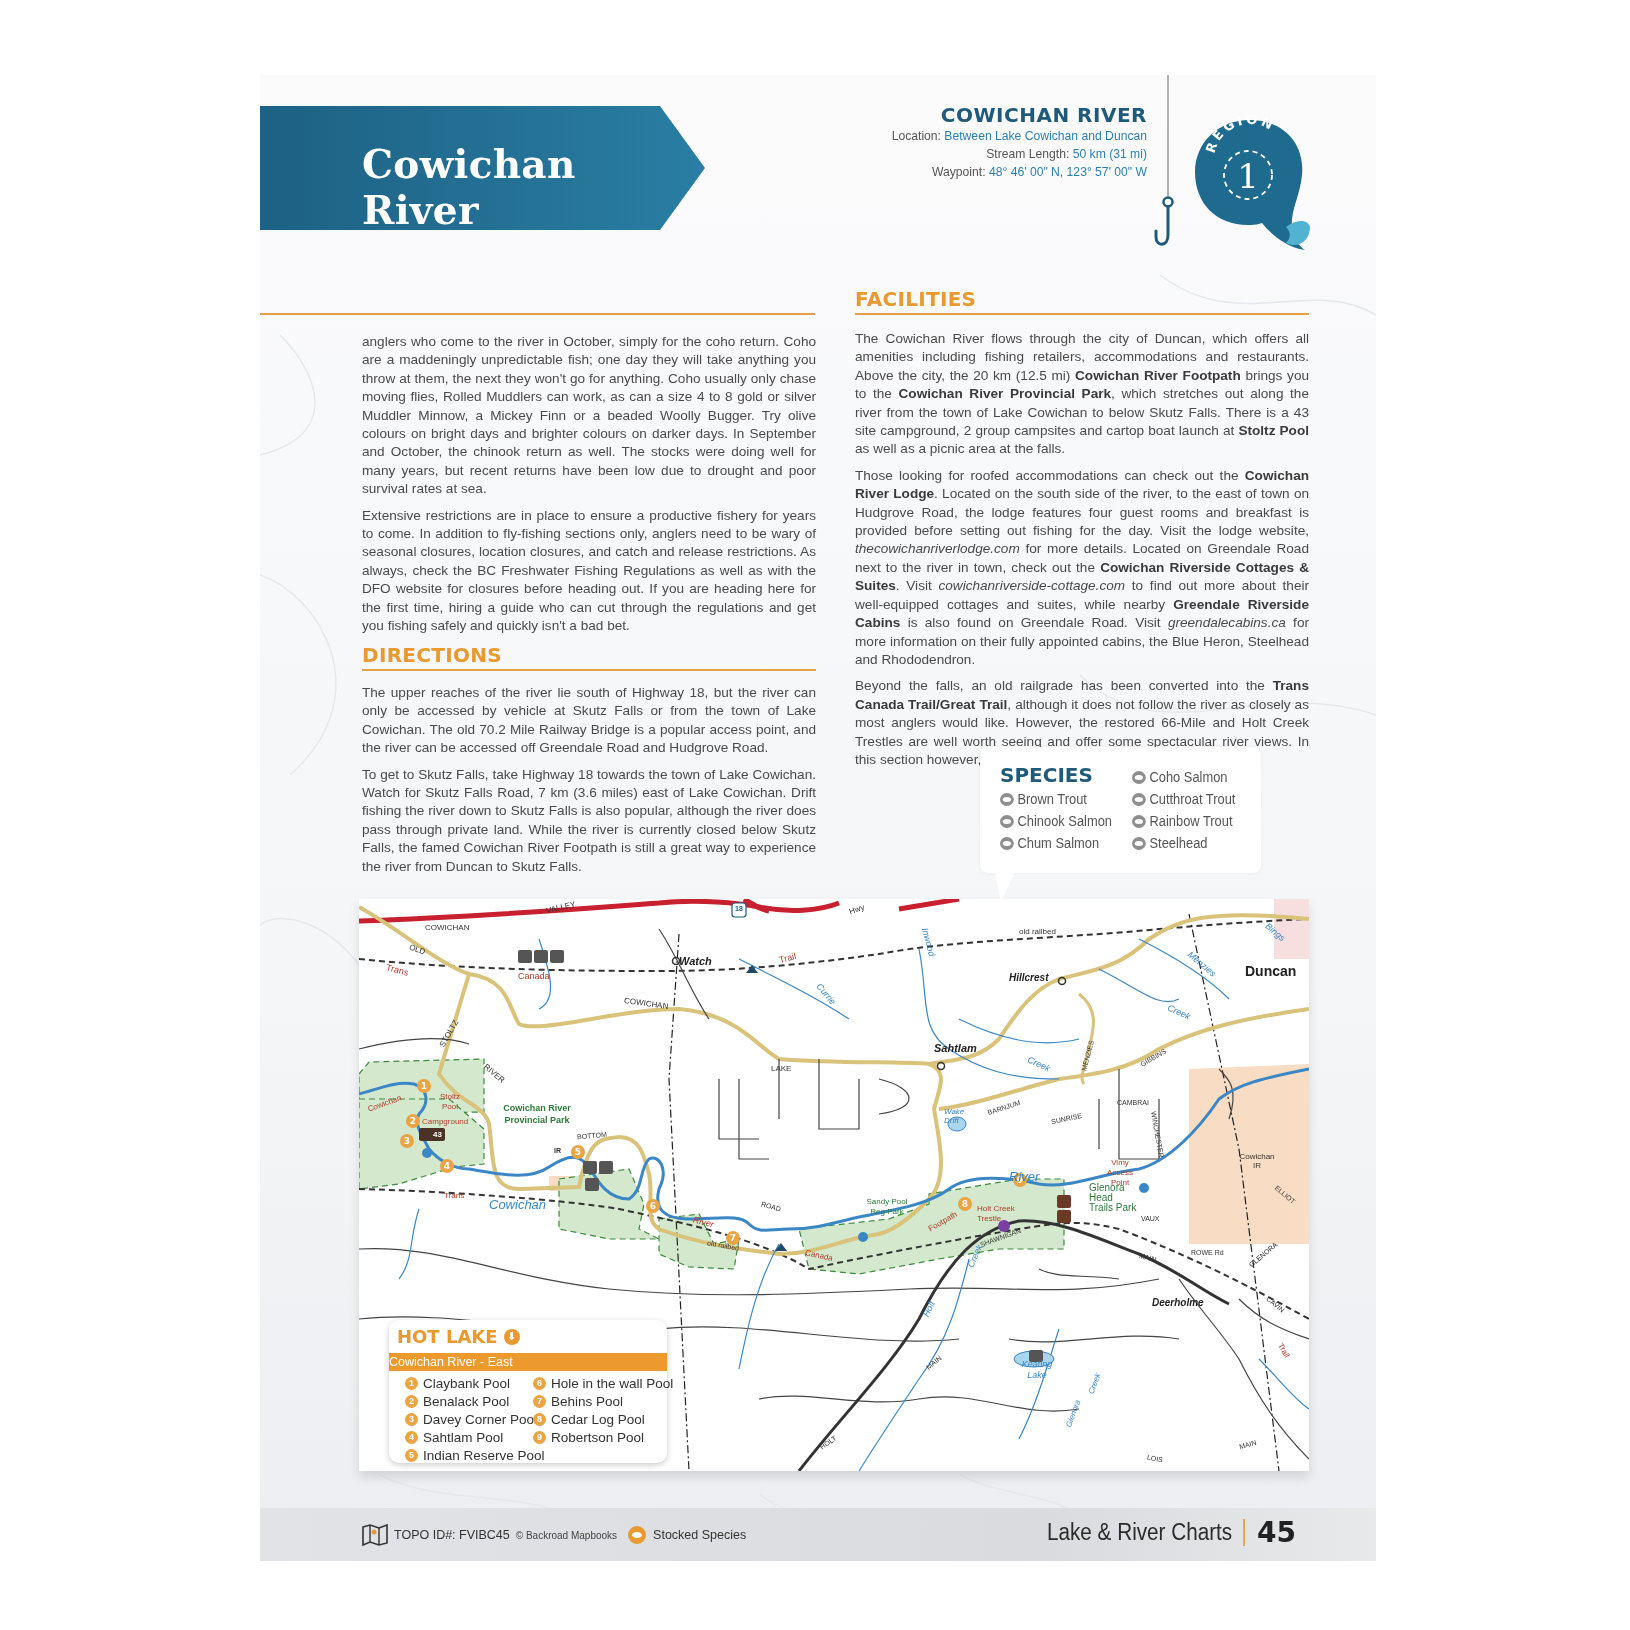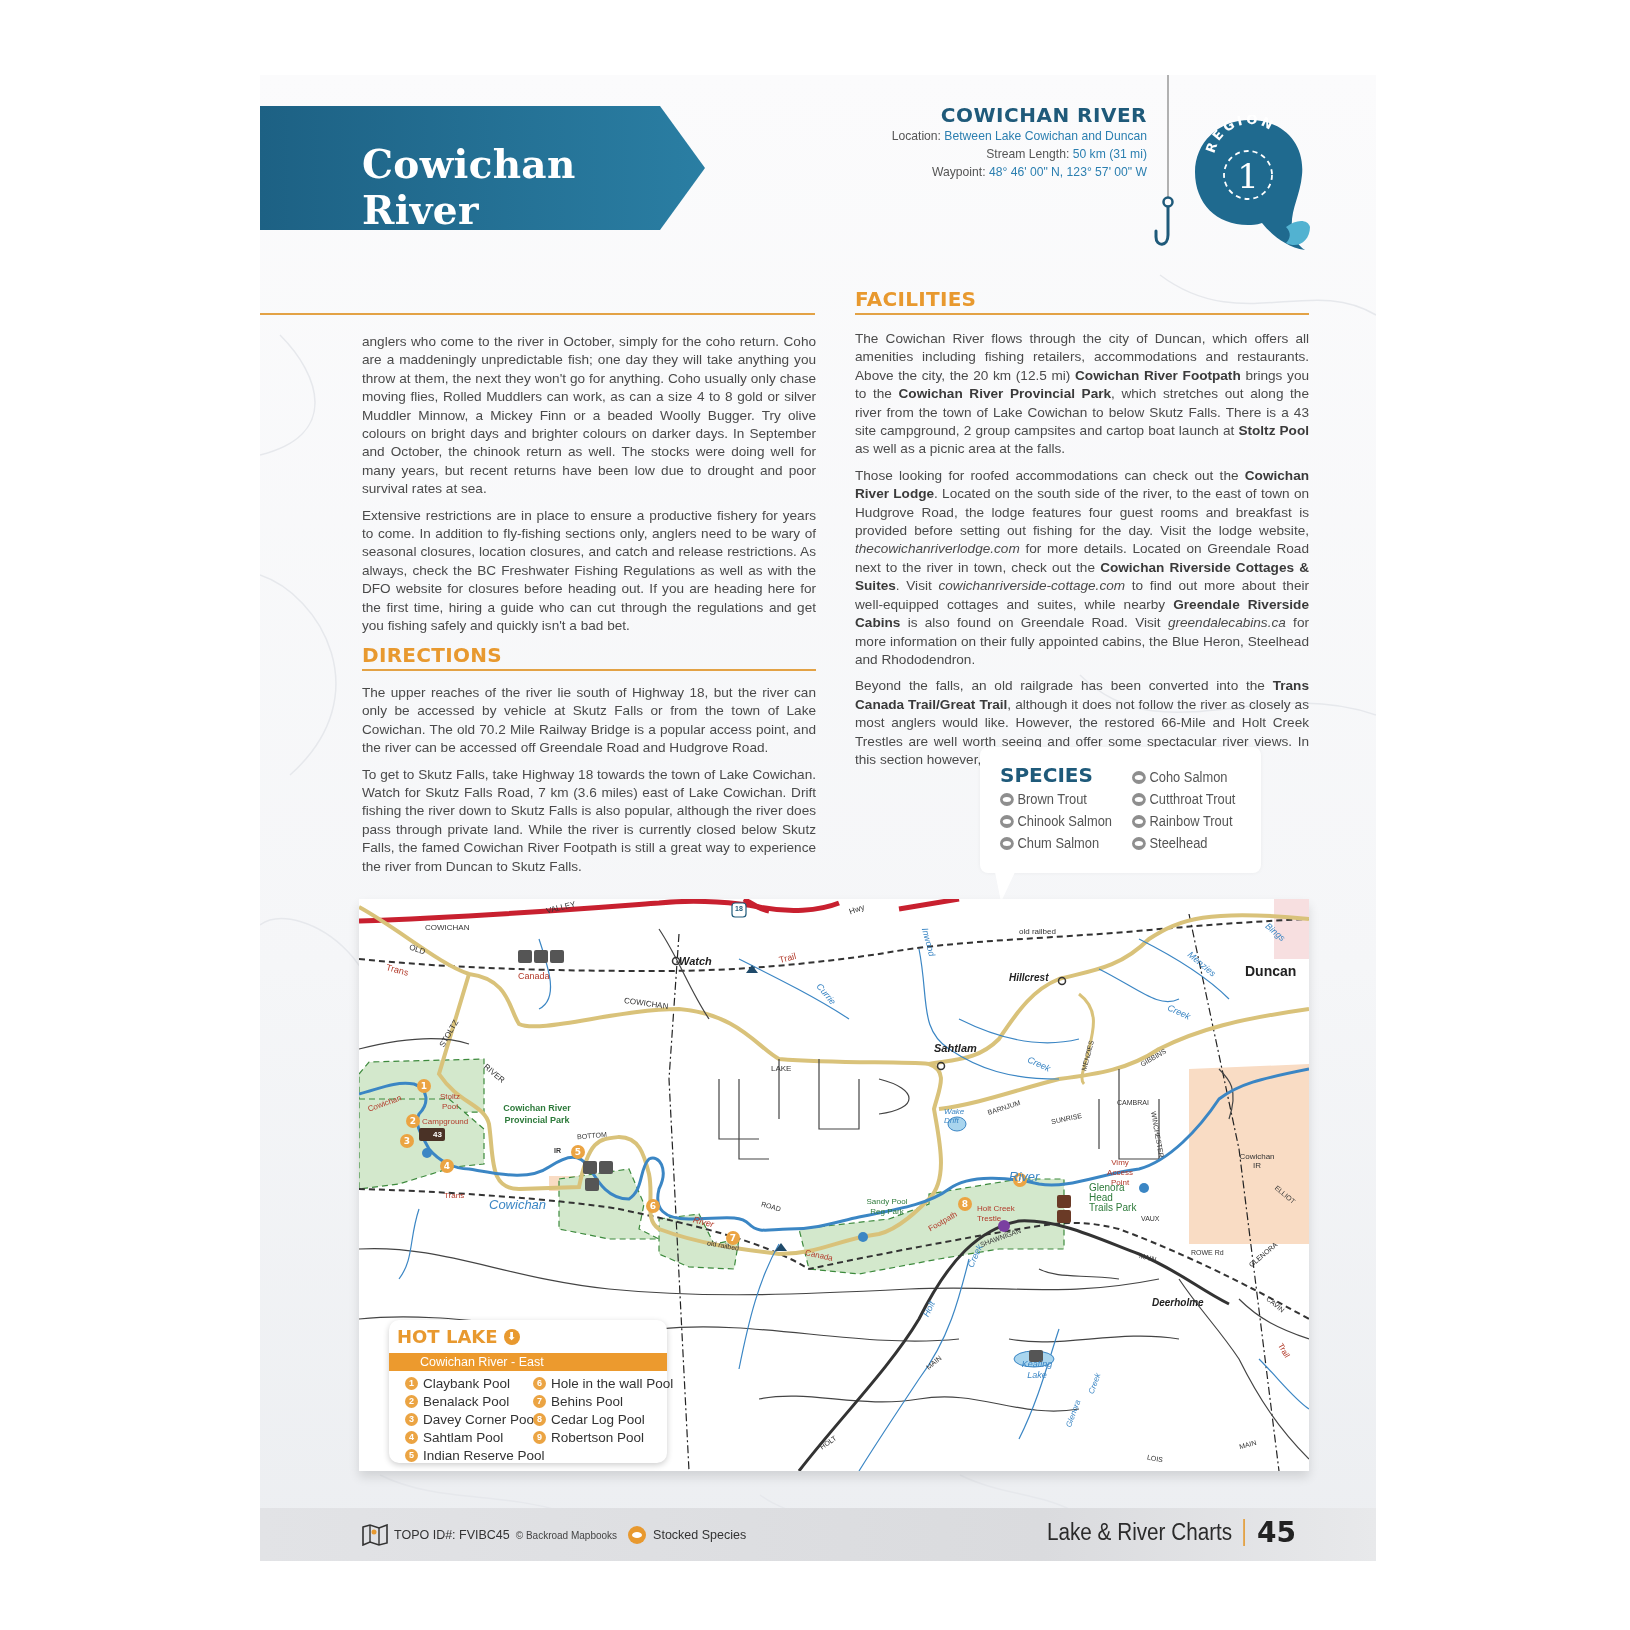--- a/index.html
+++ b/index.html
@@ -25,21 +25,21 @@
   .species-title{position:absolute;left:20px;top:16px;font-family:"DejaVu Sans",sans-serif;font-weight:bold;font-size:20px;color:#1f5a7a;}
   .sp-item{position:absolute;font-size:14px;color:#555;display:flex;align-items:center;gap:4px;transform:scaleX(0.92);transform-origin:left;white-space:nowrap;}
   .fish{width:15px;height:13px;border-radius:50%;background:#8e8e8e;position:relative;display:inline-block;}
   .fish::after{content:"";position:absolute;left:3px;top:4px;width:9px;height:5px;border-radius:50%;background:#fff;}
   .map{position:absolute;left:99px;top:824px;width:950px;height:572px;background:#ffffff;overflow:hidden;box-shadow:0 6px 10px rgba(0,0,0,0.12);}
   .map svg{position:absolute;left:0;top:0;}
   .lbl{position:absolute;white-space:nowrap;font-family:"Liberation Sans",sans-serif;}
   .hot{position:absolute;left:30px;top:421px;width:278px;height:143px;background:#fff;border-radius:10px;box-shadow:0 2px 6px rgba(0,0,0,0.2);}
   .hot-title{position:absolute;left:8px;top:6px;font-family:"DejaVu Sans",sans-serif;font-weight:bold;font-size:18px;color:#e8992f;display:flex;align-items:center;gap:6px;}
   .hot-pin{width:16px;height:16px;border-radius:50%;background:#e8992f;color:#fff;font-size:11px;line-height:16px;text-align:center;}
-  .hot-bar{position:absolute;left:0;top:33px;width:278px;height:18px;background:#ec9a2e;color:#fff;font-size:12.5px;line-height:18px;padding-left:31px;box-sizing:border-box;transform-origin:left;}
+  .hot-bar{position:absolute;left:0;top:33px;width:278px;height:18px;background:#ec9a2e;color:#fff;font-size:12.5px;line-height:18px;padding-left:0;box-sizing:border-box;transform-origin:left;}
   .hs-item{position:absolute;font-size:13.5px;color:#333;display:flex;align-items:center;gap:5px;white-space:nowrap;}
   .num{width:13px;height:13px;border-radius:50%;background:#eba443;color:#fff;font-size:9px;font-weight:bold;line-height:13px;text-align:center;display:inline-block;}
   .footer{position:absolute;left:0;top:1433px;width:1116px;height:53px;background:linear-gradient(90deg,#e2e3e6,#dadbde 70%,#e8e9eb);}
   .ft-left{position:absolute;left:102px;top:16px;display:flex;align-items:center;gap:6px;font-size:12.5px;color:#333;}
   .ft-copy{font-size:10px;color:#444;}
   .ft-right{position:absolute;right:80px;top:8px;display:flex;align-items:center;}
   .ft-section{font-size:23px;color:#2b2b2b;padding-right:12px;border-right:2px solid #e3a245;transform:scaleX(0.9);transform-origin:right;}
   .ft-page{font-family:"DejaVu Sans",sans-serif;font-weight:bold;font-size:28px;color:#222;padding-left:12px;}
 </style>
 </head>

